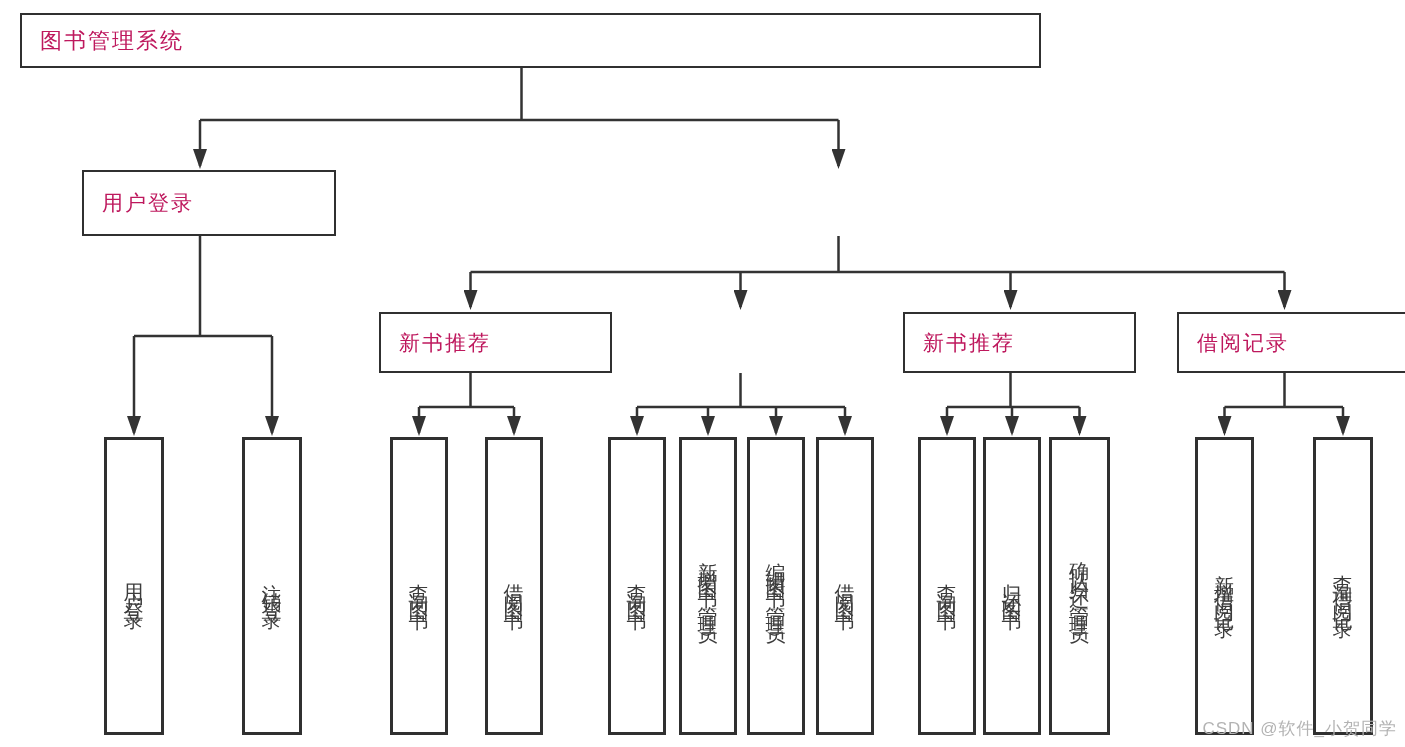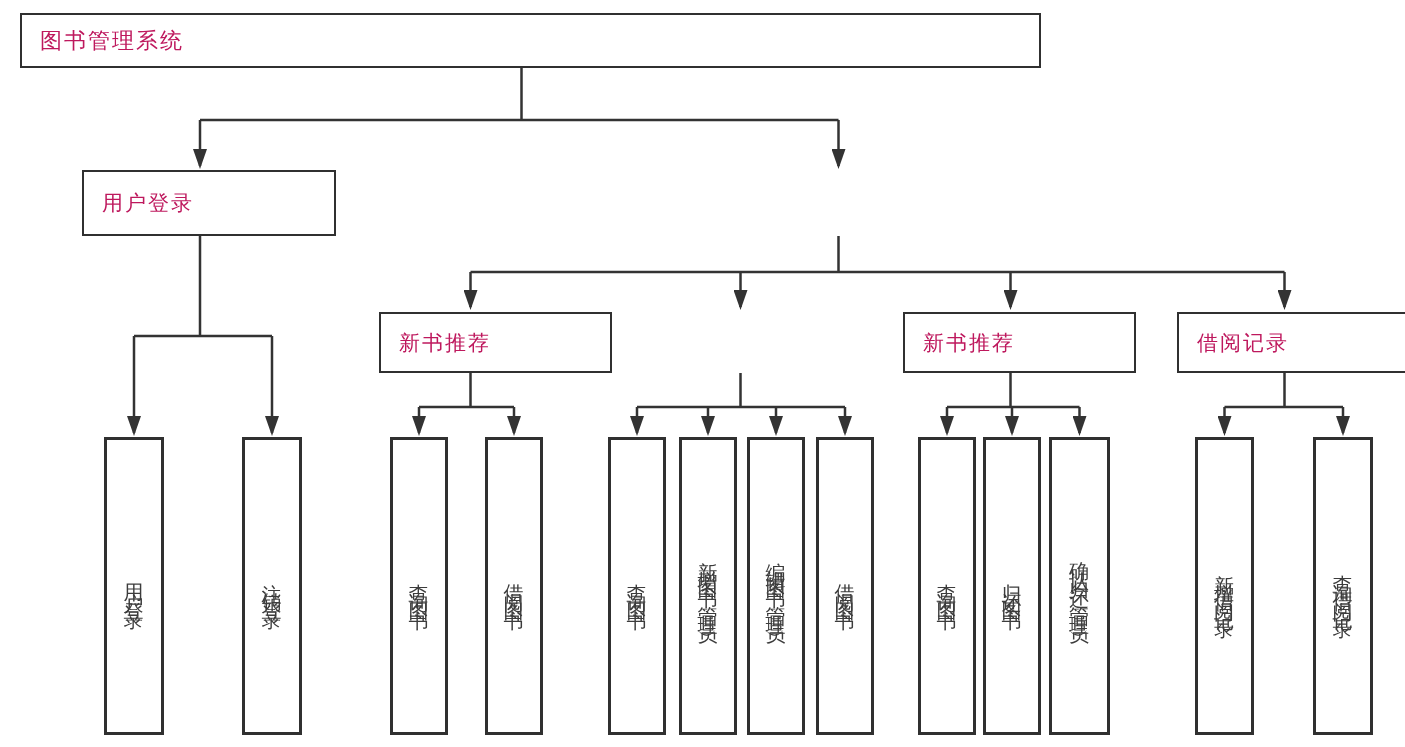--- a/index.html
+++ b/index.html
@@ -119,13 +119,14 @@
     <span>确认归还（管理员）</span>
   </div>
 
   <div class="vbox" style="left:1195px;top:437px;width:53px;height:292px">
     <span>新增借阅记录</span>
   </div>
   <div class="vbox" style="left:1313px;top:437px;width:54px;height:292px">
     <span>查询借阅记录</span>
   </div>
 
+  <div class="watermark">CSDN @软件_小贺同学</div>
 </div>
 
 </body></html>

